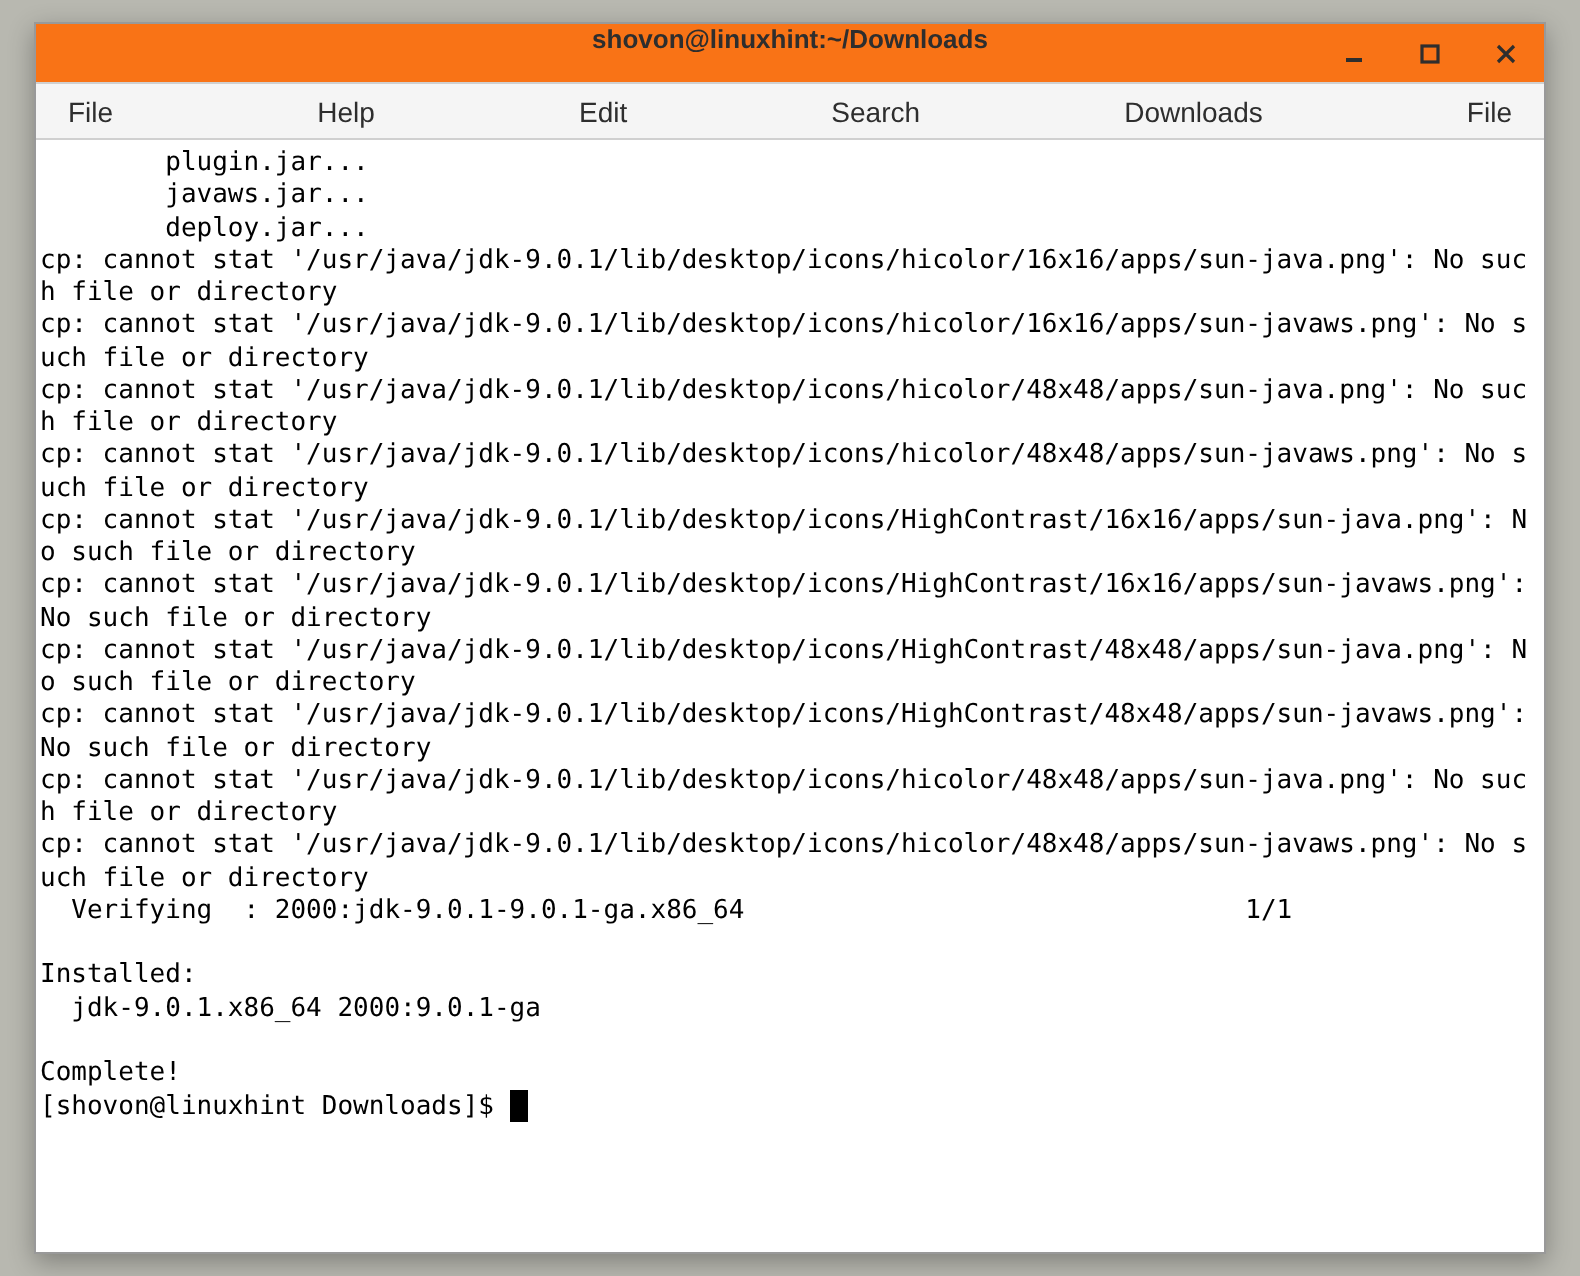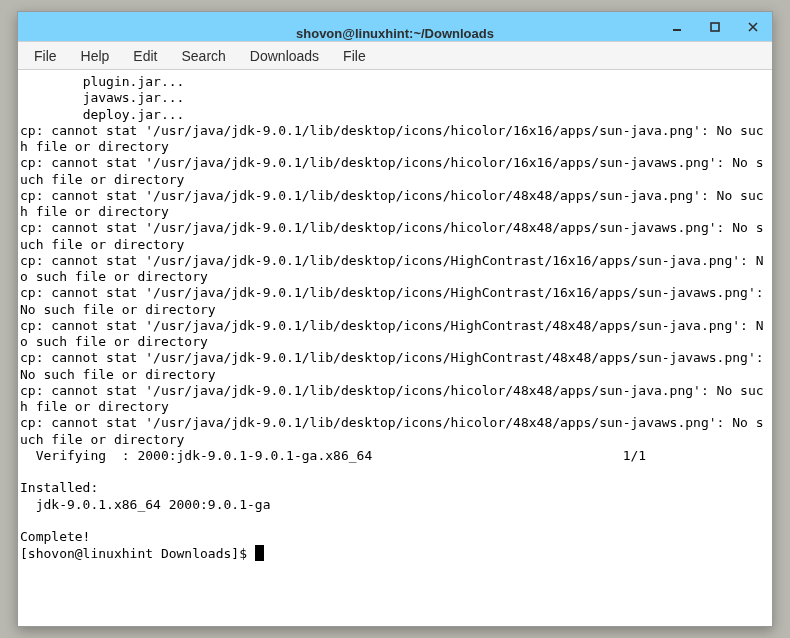--- a/index.html
+++ b/index.html
@@ -20,24 +20,24 @@
       width: 756px;
       height: 616px;
       background: #f5f5f5;
       border: 1px solid #999;
       box-shadow: 0 4px 12px rgba(0,0,0,0.3);
       display: flex;
       flex-direction: column;
     }
     .titlebar {
       height: 30px;
-      background: #7dd3fc;
+      background: #f97316;
       border-bottom: 1px solid #d0d0d0;
       display: flex;
-      align-items: flex-end;
+      align-items: flex-start;
       justify-content: center;
       position: relative;
       font-size: 13px;
       color: #2e2e2e;
     }
     .titlebar-title {
       font-weight: bold;
     }
     .window-controls {
       position: absolute;
@@ -59,20 +59,21 @@
     }
     .menubar {
       height: 28px;
       background: #f5f5f5;
       border-bottom: 1px solid #d0d0d0;
       display: flex;
       align-items: center;
       padding: 0 4px;
       font-size: 14px;
       color: #2e2e2e;
+      justify-content: space-between;
     }
     .menu-item {
       padding: 4px 12px;
       cursor: pointer;
     }
     .terminal {
       flex: 1;
       background: #ffffff;
       color: #000000;
       font-family: "DejaVu Sans Mono", "Liberation Mono", monospace;

